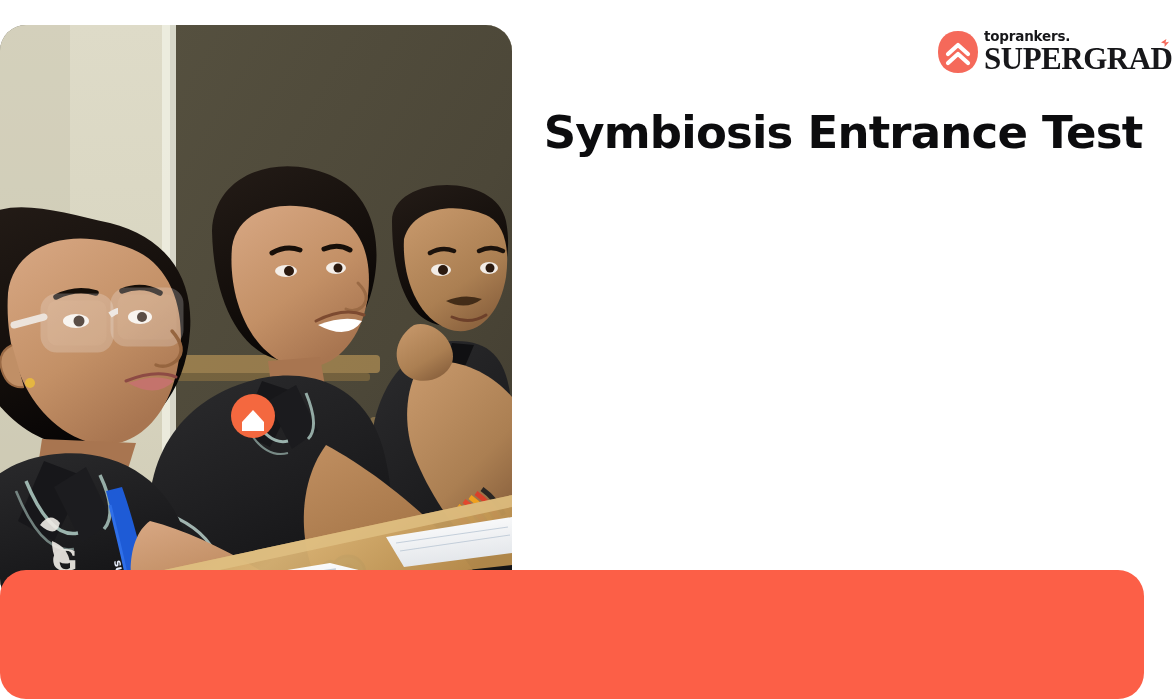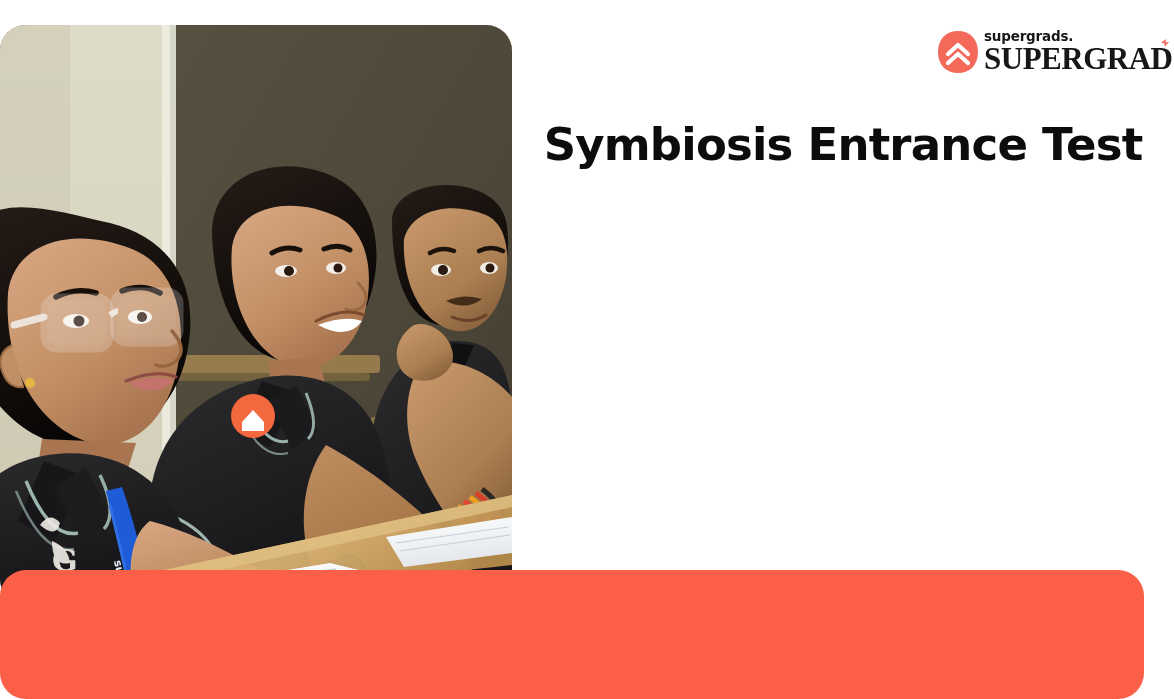--- a/index.html
+++ b/index.html
@@ -100,21 +100,20 @@
     left: 0;
     top: 80px;
     width: 662px;
     text-align: center;
     font-family: "DejaVu Sans", sans-serif;
     font-size: 45px;
     font-weight: 700;
     color: #0c0c0e;
     letter-spacing: -0.8px;
     line-height: 55px;
-    margin-top: 12px;
   }
   .sub-title {
     position: absolute;
     left: 0;
     top: 311px;
     width: 662px;
     text-align: center;
     font-family: "DejaVu Sans", sans-serif;
     font-size: 36px;
     font-weight: 700;
@@ -359,21 +358,21 @@
     </svg>
   </div>
 
   <div class="logo">
     <svg class="logo-badge" viewBox="0 0 40 42">
       <path d="M20 0 C 32 0, 40 8, 40 21 C 40 34, 32 42, 20 42 C 8 42, 0 34, 0 21 C 0 8, 8 0, 20 0 Z" fill="#f5695a"></path>
       <path d="M10 23 L 20 14 L 30 23" stroke="#ffffff" stroke-width="4.2" fill="none" stroke-linecap="round" stroke-linejoin="round"></path>
       <path d="M10 32 L 20 23 L 30 32" stroke="#ffffff" stroke-width="4.2" fill="none" stroke-linecap="round" stroke-linejoin="round"></path>
     </svg>
     <div class="logo-text-wrap">
-      <div class="logo-top">supergrads.</div>
+      <div class="logo-top">toprankers.</div>
       <div class="logo-main">SUPERGRADS</div>
       <svg class="logo-tm" viewBox="0 0 10 10">
         <path d="M0 4 L 6 0 L 5 4 L 9 3 L 4 9 L 4 5 Z" fill="#f5695a"></path>
       </svg>
     </div>
   </div>
 
   <div class="right-panel">
     <div class="main-title">Symbiosis Entrance Test</div>
   </div>

